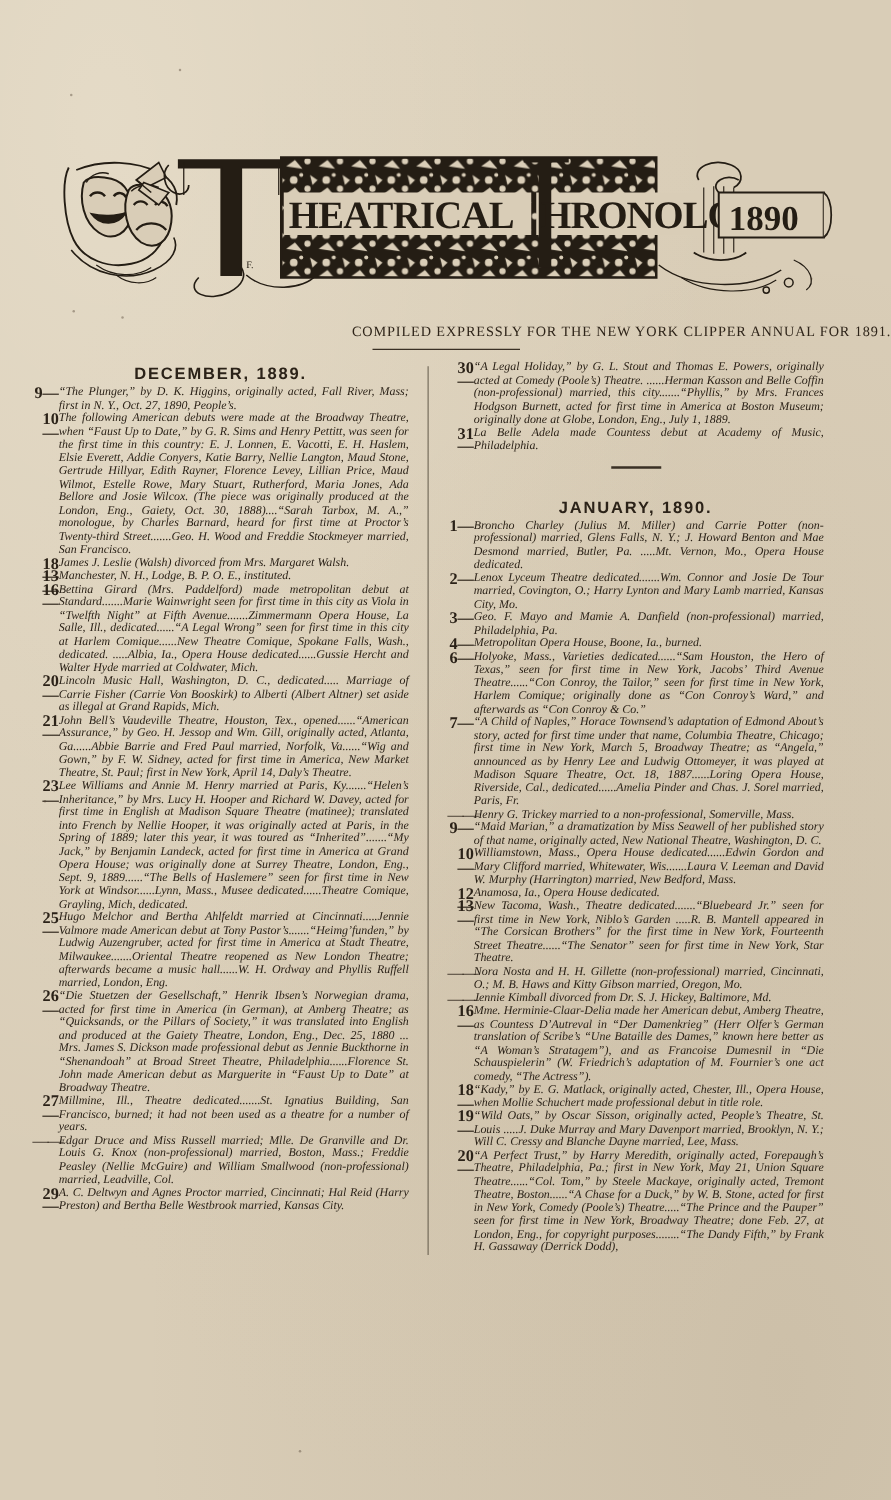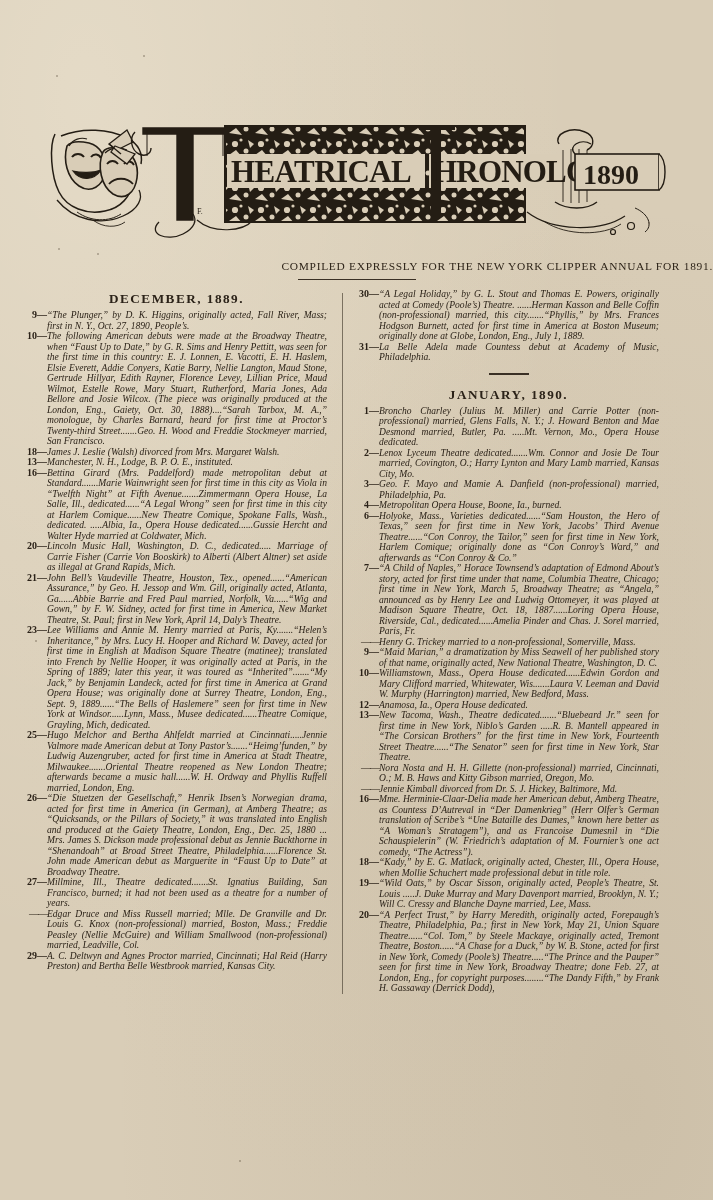--- a/index.html
+++ b/index.html
@@ -75,23 +75,23 @@
     opacity: .75;
   }
   .col-right { padding-left: 10px; }
 
   .month-head {
     text-align: center;
     font-weight: bold;
     font-size: 13.2px;
     letter-spacing: 1.5px;
     margin: 2px 0 3px 0;
-    font-family: Liberation Serif, serif;
-  }
-  .month-head.second { margin-top: 12px; }
+    font-family: Liberation Sans, sans-serif;
+  }
+  .month-head.second { margin-top: 23px; }
 
   .mid-rule {
     width: 40px;
     height: 2px;
     background: #3a3025;
     margin: 10px auto 2px;
   }
 
   
   .entry {
@@ -105,21 +105,21 @@
     word-spacing: .1px;
     hyphens: none;
   }
   .entry .day {
     position: absolute;
     left: 0;
     top: 0;
     width: 21px;
     text-align: right;
     font-weight: bold;
-    font-size: 10px;
+    font-size: 13px;
     box-sizing: border-box;
     padding-right: 0px;
   }
   .entry .day.dash-only {
     font-weight: normal;
     letter-spacing: -1px;
   }
   .entry .body { display: block; font-style: italic; }
 
   

